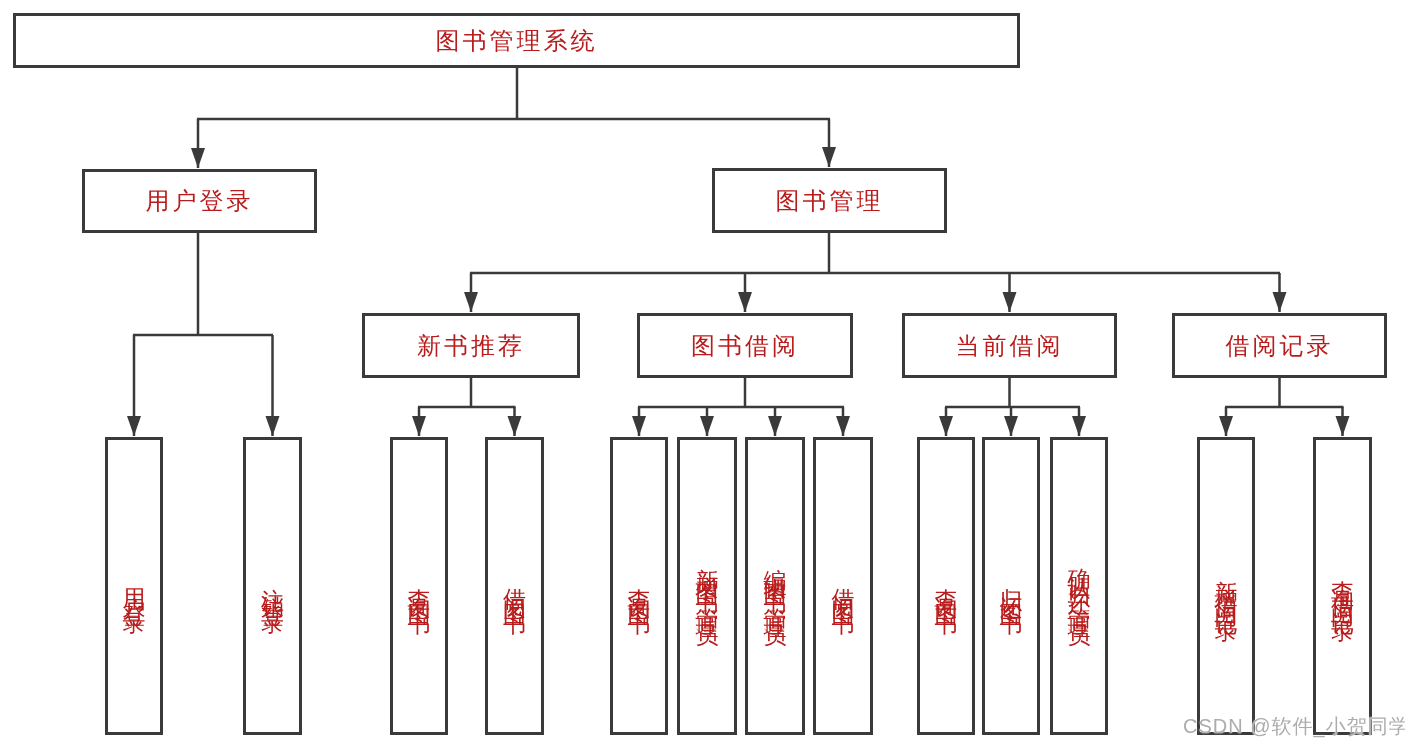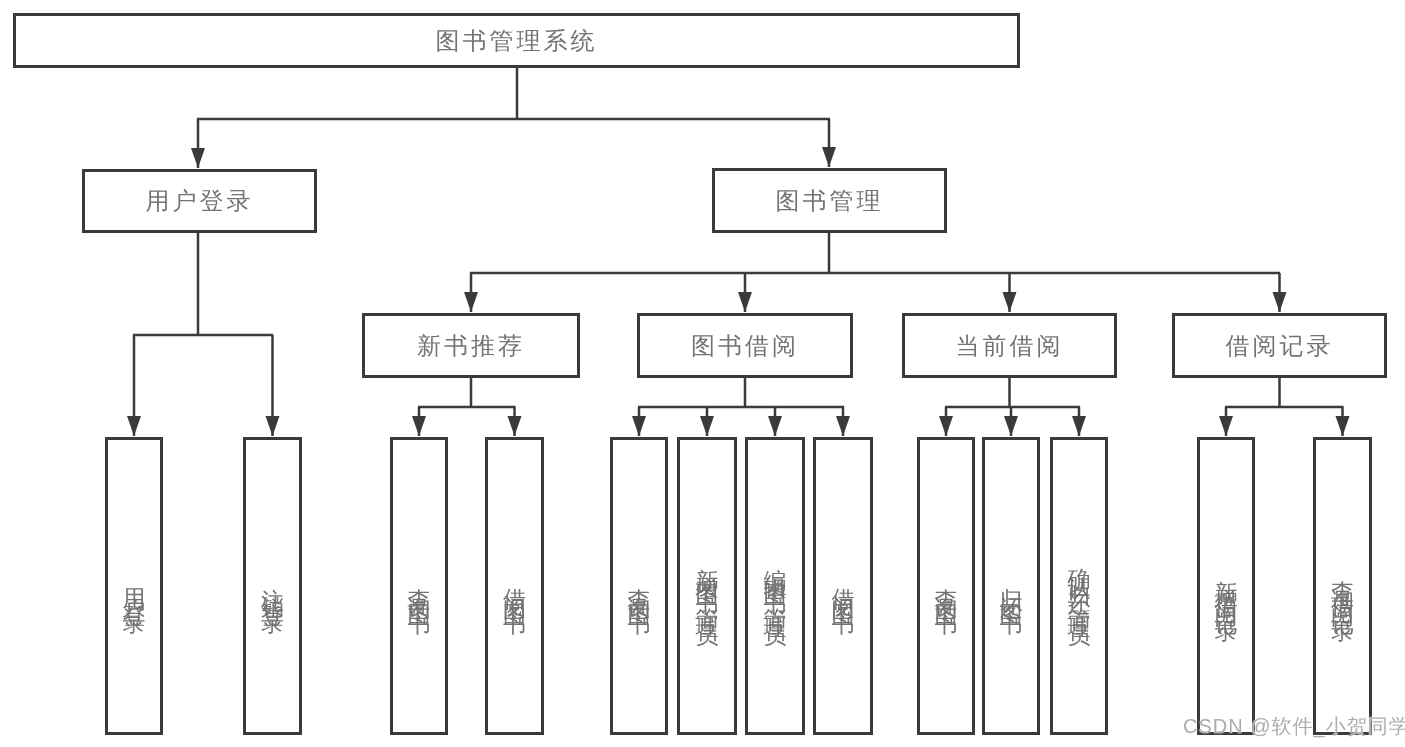--- a/index.html
+++ b/index.html
@@ -12,21 +12,21 @@
   }
   #connectors{position:absolute;left:0;top:0;z-index:1;}
   .node{
     position:absolute;
     box-sizing:border-box;
     border:3px solid #3a3a3a;
     background:#ffffff;
     display:flex;
     align-items:center;
     justify-content:center;
-    color:#737373;
+    color:#b91c1c;
     z-index:2;
   }
   .hbox{
     font-size:24px;
     letter-spacing:3px;
     white-space:nowrap;
   }
   .vbox{
     writing-mode:vertical-rl;
     text-orientation:mixed;

